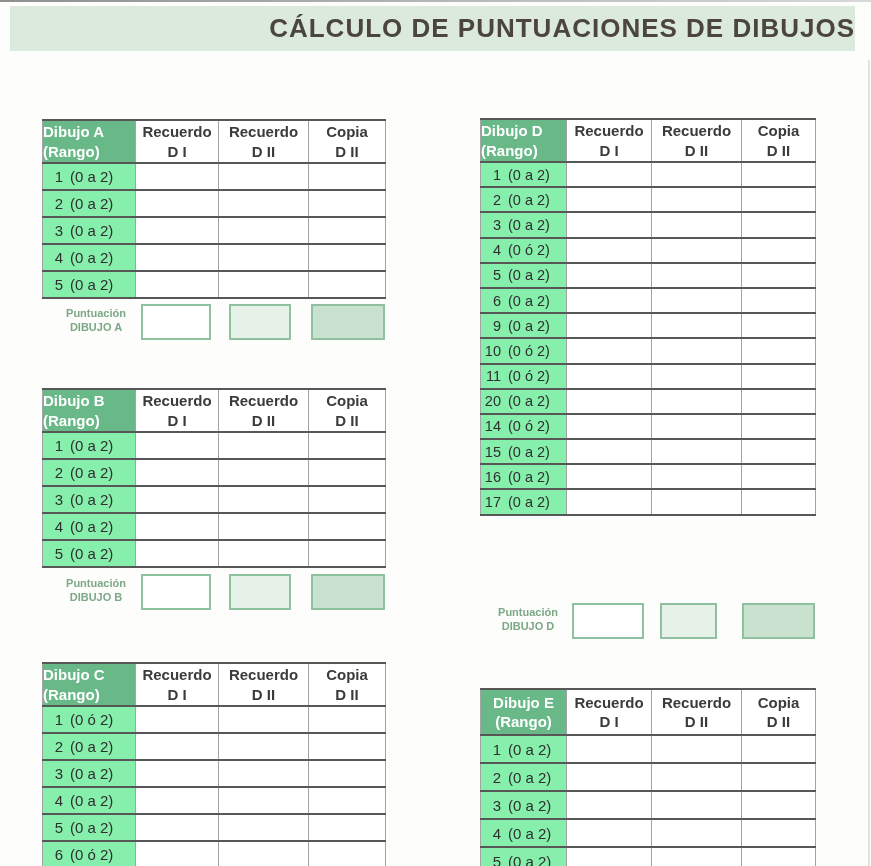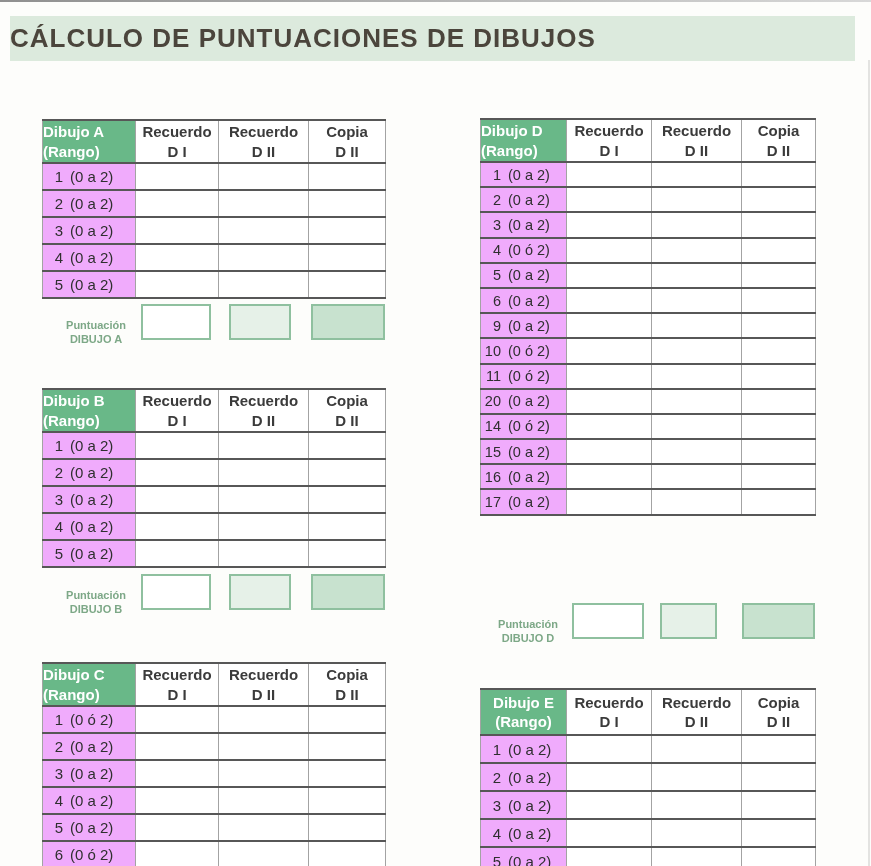--- a/index.html
+++ b/index.html
@@ -7,23 +7,23 @@
     width:871px;height:866px;overflow:hidden;position:relative;
     background:#fdfdfb;
     font-family:"Liberation Sans","DejaVu Sans",sans-serif;
     color:#2f2f2f;
   }
   .page{position:absolute;inset:0;}
   .top-edge{position:absolute;left:0;top:0;width:871px;height:2px;background:linear-gradient(to right,#8f8f8f,#bdbdbd 60%,#d8d8d8);}
   .right-edge{position:absolute;right:1px;top:60px;width:2px;height:806px;background:#e3e3e1;}
 
   .banner{
-    position:absolute;left:10px;top:16px;width:845px;height:45px;
+    position:absolute;left:10px;top:6px;width:845px;height:45px;
     background:#dceadd;
-    display:flex;align-items:center;justify-content:flex-start;
+    display:flex;align-items:center;justify-content:flex-end;
   }
   .banner h1{
     margin:0;font-size:26px;font-weight:bold;letter-spacing:1px;
     color:#4b453c;
   }
 
   .tbl{position:absolute;background:#fff;}
   table.score-table{
     border-collapse:collapse;table-layout:fixed;width:100%;
   }
@@ -35,35 +35,35 @@
   th.h-rango{
     background:#69b888;color:#fff;text-align:left;
     font-size:15px;font-weight:bold;line-height:1.3;
     padding-left:12px;vertical-align:middle;
   }
   th.h-col{
     background:#fff;color:#3b3b3b;text-align:center;
     font-size:15px;font-weight:bold;line-height:1.3;vertical-align:middle;
   }
   td.c-rango{
-    font-size:15px;text-align:left;vertical-align:middle;background:#f0abfc;
+    font-size:15px;text-align:left;vertical-align:middle;background:#86efac;
     white-space:nowrap;
   }
   td.c-empty{background:#fff;}
   .num{display:inline-block;width:20px;text-align:right;margin-right:7px;}
   .t-left th{height:41px;}
   .t-left td{height:25px;}
   .t-d th{height:41px;}
   .t-d td{height:23.2px;font-size:14.5px;}
   .t-e th{height:44px;text-align:center;}
   .t-e td{height:26px;}
 
   .punt{position:absolute;height:44px;}
   .punt-label{
-    position:absolute;top:16px;text-align:center;
+    position:absolute;top:4px;text-align:center;
     color:#7da887;font-size:11px;font-weight:bold;line-height:1.3;
   }
   .pbox{
     position:absolute;top:2px;height:36px;border:2px solid #8fc09f;
     box-sizing:border-box;
   }
   .pbox.b1{background:#ffffff;}
   .pbox.b2{background:#e6f1e8;}
   .pbox.b3{background:#c8e2cf;}
 </style>

